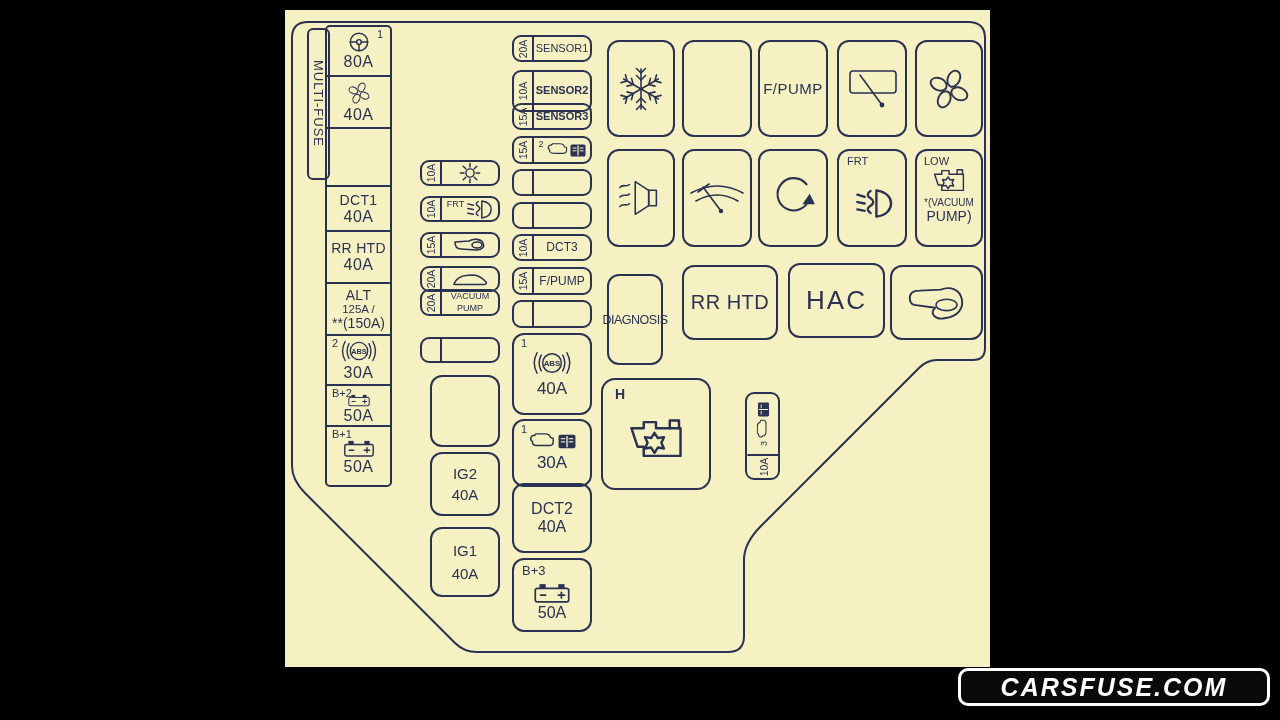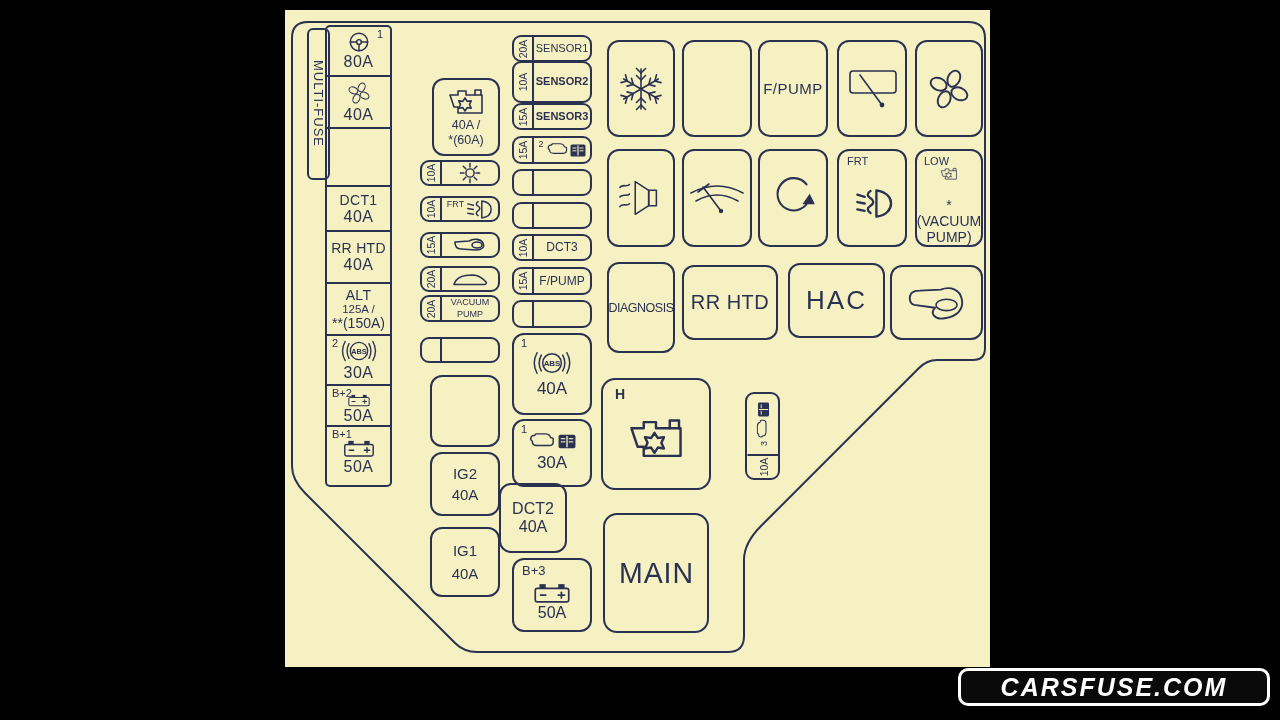--- a/index.html
+++ b/index.html
@@ -122,29 +122,20 @@
           <rect class="fl" x="6" y="3" width="6" height="4"></rect>
             <rect class="fl" x="24" y="3" width="6" height="4"></rect>
           <line class="st1" x1="7" y1="13.5" x2="12" y2="13.5"></line>
           <line class="st1" x1="24" y1="13.5" x2="30" y2="13.5"></line>
             <line class="st1" x1="27" y1="10.8" x2="27" y2="16.2"></line>
         </svg>
         <span class="mf-amp">50A</span>
       </div>
     </div>
 
-    <div class="box r12 colc" style="left:147px;top:68px;width:68px;height:78px;gap:1px">
-      <svg width="42" height="30" viewBox="0 0 40 30">
-        <path class="st1" d="M4 8 h8 v-4 h8 v4 h16 v18 h-24 v-6 h-4 z"></path>
-        <polyline class="st1" points="29,8 29,3 35,3 35,8"></polyline>
-        <path class="st1" d="M19 11 l2.2 3.4 4-.6-1.7 3.7 1.7 3.7-4-.6-2.2 3.4-2.2-3.4-4 .6 1.7-3.7-1.7-3.7 4 .6 z"></path>
-      </svg>
-      <span style="font-size:12.5px">40A /</span>
-      <span style="font-size:12.5px">*(60A)</span>
-    </div>
 
     <div class="fuse" style="left:135px;top:150px;width:80px;height:26px">
       <div class="ampc">
           <span>10A</span>
         </div>
       <div class="ct">
           <svg width="22" height="22" viewBox="0 0 24 24">
         <circle class="st1" cx="12" cy="12" r="4.5"></circle>
         <g class="st1">
               <line x1="18.5" y1="12" x2="22.5" y2="12"></line>
@@ -188,21 +179,21 @@
     <div class="fuse" style="left:135px;top:256px;width:80px;height:26px">
       <div class="ampc">
           <span>20A</span>
         </div>
       <div class="ct">
           <svg width="36" height="17" viewBox="0 0 36 17">
         <path class="st1" d="M2 13 C4 8 9 5 14 4.5 L20 4 C26 4 29 6 32 9 L34 11 C35 12 34 13.5 32 13.5 L4 13.5 C2.5 13.5 1.5 13.5 2 13 Z"></path>
       </svg>
         </div>
     </div>
-    <div class="fuse" style="left:135px;top:285px;width:80px;height:27px">
+    <div class="fuse" style="left:135px;top:279px;width:80px;height:27px">
       <div class="ampc">
           <span>20A</span>
         </div>
       <div class="ct" style="flex-direction:column;justify-content:center">
         <span class="tiny">VACUUM</span>
         <span class="tiny">PUMP</span>
       </div>
     </div>
     <div class="fuse" style="left:135px;top:327px;width:80px;height:26px">
       <div class="ampc"></div>
@@ -218,21 +209,21 @@
       <span style="font-size:15px">IG1</span>
       <span style="font-size:15px">40A</span>
     </div>
 
     <div class="fuse" style="left:227px;top:25px;width:80px;height:27px">
       <div class="ampc">
           <span>20A</span>
         </div>
       <div class="ct" style="font-weight:400">SENSOR1</div>
     </div>
-    <div class="fuse" style="left:227px;top:51px;width:80px;height:42px">
+    <div class="fuse" style="left:227px;top:60px;width:80px;height:42px">
       <div class="ampc">
           <span>10A</span>
         </div>
       <div class="ct" style="font-weight:700">SENSOR2</div>
     </div>
     <div class="fuse" style="left:227px;top:93px;width:80px;height:27px">
       <div class="ampc">
           <span>15A</span>
         </div>
       <div class="ct" style="font-weight:700">SENSOR3</div>
@@ -303,21 +294,21 @@
           <rect class="fl" x="0.5" y="0.5" width="15" height="12" rx="1.5"></rect>
           <line x1="8" y1="1.5" x2="8" y2="11.5" stroke="#f5f1c3" stroke-width="1.2"></line>
           <line x1="2.5" y1="4" x2="6.5" y2="4" stroke="#f5f1c3" stroke-width="1"></line>
             <line x1="9.5" y1="4" x2="13.5" y2="4" stroke="#f5f1c3" stroke-width="1"></line>
           <line x1="2.5" y1="6.8" x2="6.5" y2="6.8" stroke="#f5f1c3" stroke-width="1"></line>
             <line x1="9.5" y1="6.8" x2="13.5" y2="6.8" stroke="#f5f1c3" stroke-width="1"></line>
         </svg>
       </div>
       <span style="font-size:17px">30A</span>
     </div>
-    <div class="box r12 colc" style="left:214px;top:473px;width:68px;height:70px;">
+    <div class="box r12 colc" style="left:227px;top:473px;width:80px;height:70px;">
       <span style="font-size:16px">DCT2</span>
       <span style="font-size:16px">40A</span>
     </div>
     <div class="box r12 colc" style="left:227px;top:548px;width:80px;height:74px;gap:0">
       <span style="font-size:13px;position:absolute;left:8px;top:3px">B+3</span>
       <svg width="38" height="23" viewBox="0 0 36 22" style="margin-top:12px">
         <rect class="st1" x="2" y="7" width="32" height="13" rx="2"></rect>
         <rect class="fl" x="6" y="3" width="6" height="4"></rect>
           <rect class="fl" x="24" y="3" width="6" height="4"></rect>
         <line class="st1" x1="7" y1="13.5" x2="12" y2="13.5"></line>
@@ -402,25 +393,25 @@
           <line class="st1" x1="5" y1="15" x2="10" y2="16"></line>
       </svg>
     </div>
     <div class="box r12 colc" style="left:630px;top:139px;width:68px;height:98px;justify-content:flex-start;padding-top:4px">
       <span style="align-self:flex-start;margin-left:7px;font-size:11px">LOW</span>
       <svg width="38" height="27" viewBox="0 0 40 30">
         <path class="st1" d="M4 8 h8 v-4 h8 v4 h16 v18 h-24 v-6 h-4 z"></path>
         <polyline class="st1" points="29,8 29,3 35,3 35,8"></polyline>
         <path class="st1" d="M19 11 l2.2 3.4 4-.6-1.7 3.7 1.7 3.7-4-.6-2.2 3.4-2.2-3.4-4 .6 1.7-3.7-1.7-3.7 4 .6 z"></path>
       </svg>
-      <span style="font-size:14px;margin-top:16px">*(VACUUM</span>
+      <span style="font-size:10px;margin-top:3px">*(VACUUM</span>
       <span style="font-size:14px">PUMP)</span>
     </div>
 
-    <div class="box r12 colc" style="left:322px;top:252px;width:68px;height:91px">
+    <div class="box r12 colc" style="left:322px;top:264px;width:56px;height:91px">
       <span style="font-size:12.5px;letter-spacing:-0.5px">DIAGNOSIS</span>
     </div>
     <div class="box r12 colc" style="left:397px;top:255px;width:96px;height:75px">
       <span style="font-size:20px;letter-spacing:.5px">RR HTD</span>
     </div>
     <div class="box r12 colc" style="left:503px;top:253px;width:97px;height:75px">
       <span style="font-size:26px;letter-spacing:2px">HAC</span>
     </div>
     <div class="box r12 colc" style="left:605px;top:255px;width:93px;height:75px">
       <svg width="64" height="42" viewBox="0 0 64 44">
@@ -449,23 +440,20 @@
           <svg width="15" height="12" viewBox="0 0 16 13">
             <rect class="fl" x="0.5" y="0.5" width="15" height="12" rx="1.5"></rect>
             <line x1="8" y1="1.5" x2="8" y2="11.5" stroke="#f5f1c3" stroke-width="1.2"></line>
             <line x1="2.5" y1="4" x2="6.5" y2="4" stroke="#f5f1c3" stroke-width="1"></line>
               <line x1="9.5" y1="4" x2="13.5" y2="4" stroke="#f5f1c3" stroke-width="1"></line>
           </svg>
         </div>
       </div>
     </div>
 
-    <div class="box r14 colc" style="left:318px;top:503px;width:106px;height:120px">
-      <span style="font-size:30px;letter-spacing:1px;transform:scaleX(.95)">MAIN</span>
-    </div>
 
 
   </div>
 
   <div class="wm">
     <span>CARSFUSE.COM</span>
   </div>
 </div>
 
 </body></html>

